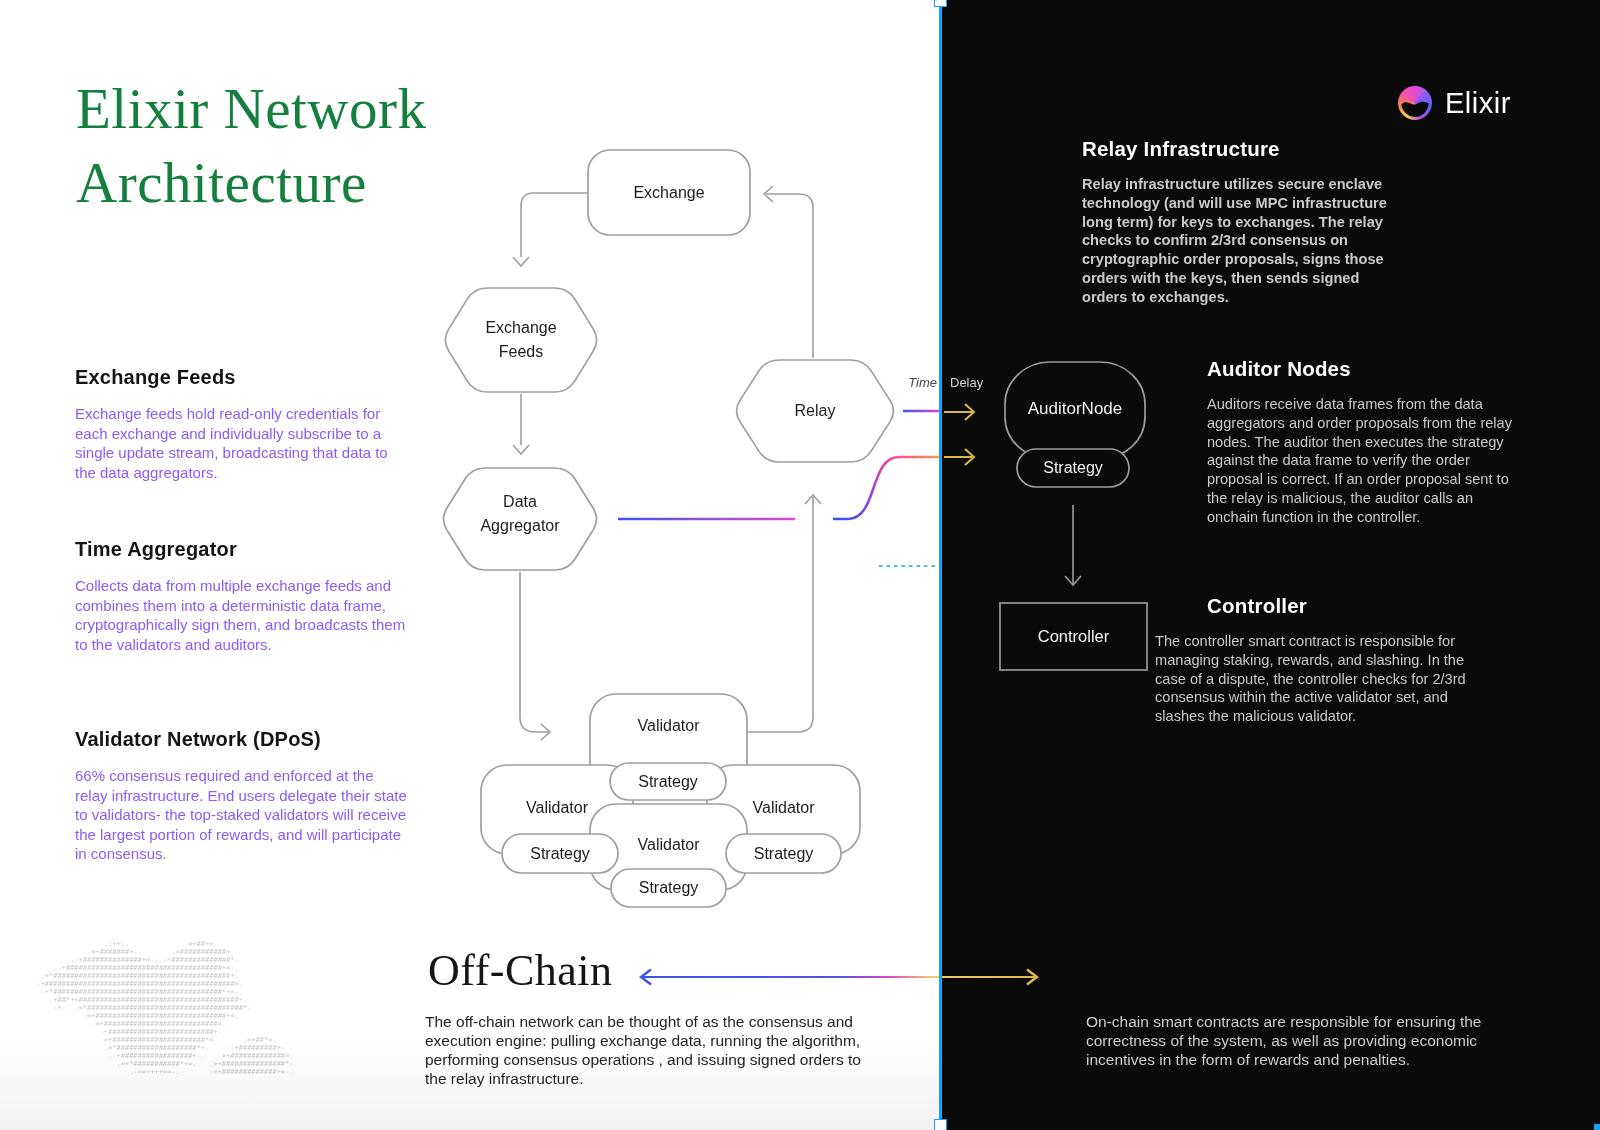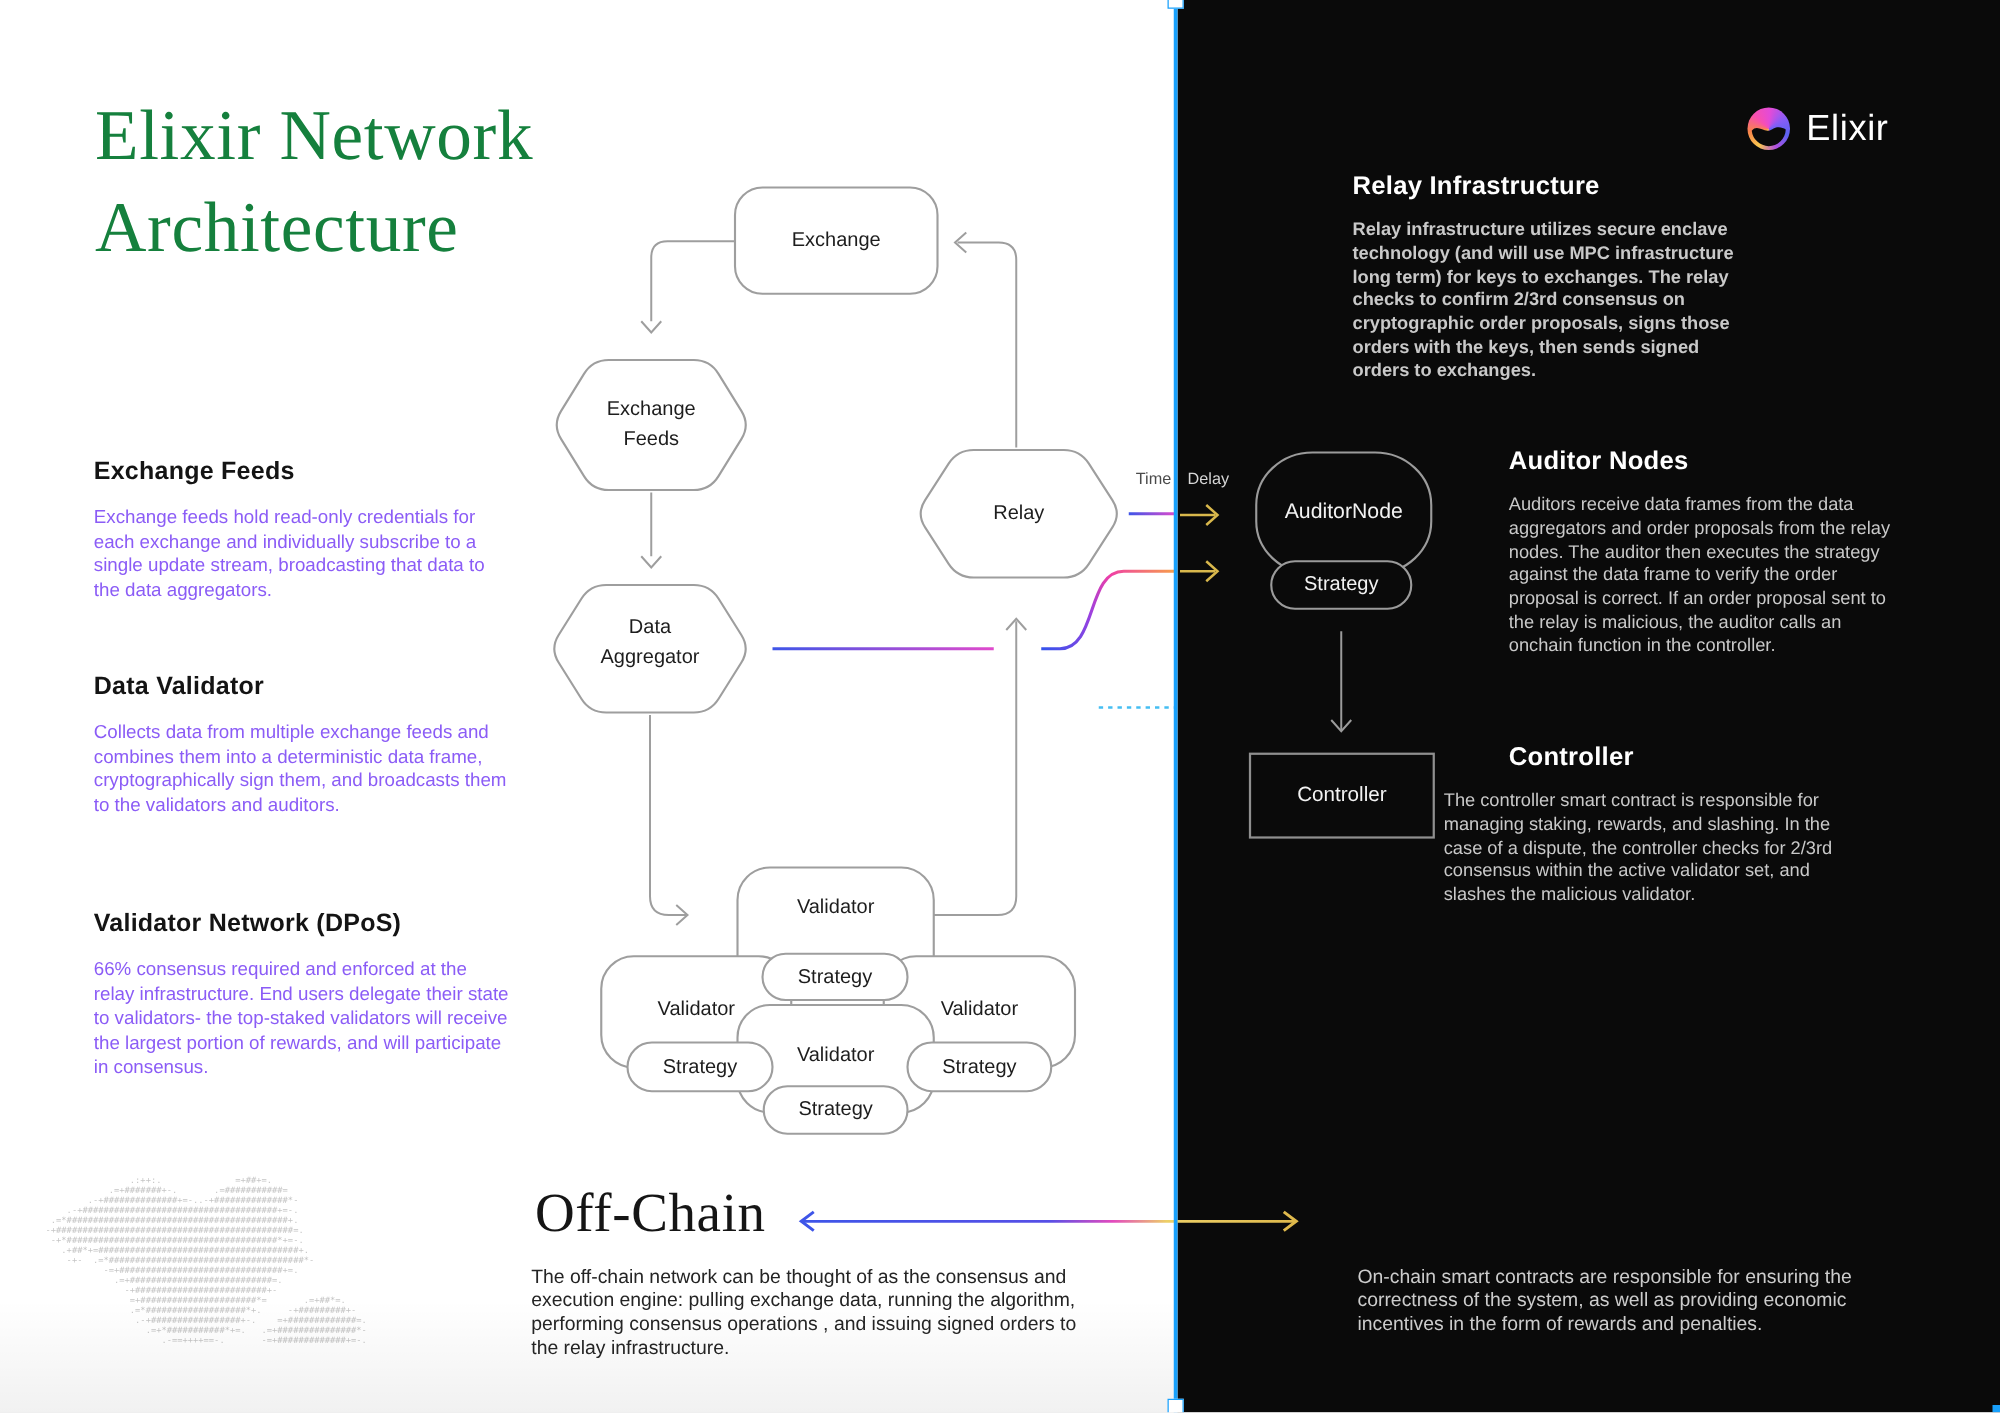--- a/index.html
+++ b/index.html
@@ -144,21 +144,21 @@
   </svg>
 
   <div class="abs txt" id="main-title">
     <div>Elixir Network</div>
     <div>Architecture</div>
   </div>
 
   <div class="abs txt lh" style="left:75px;top:366px;">Exchange Feeds</div>
   <div class="abs txt lb" style="left:75px;top:404px;">Exchange feeds hold read-only credentials for each exchange and individually subscribe to a single update stream, broadcasting that data to the data aggregators.</div>
 
-  <div class="abs txt lh" style="left:75px;top:538px;">Data Validator</div>
+  <div class="abs txt lh" style="left:75px;top:538px;">Time Aggregator</div>
   <div class="abs txt lb" style="left:75px;top:576px;">Collects data from multiple exchange feeds and combines them into a deterministic data frame, cryptographically sign them, and broadcasts them to the validators and auditors.</div>
 
   <div class="abs txt lh" style="left:75px;top:728px;">Validator Network (DPoS)</div>
   <div class="abs txt lb" style="left:75px;top:766px;">66% consensus required and enforced at the relay infrastructure. End users delegate their state to validators- the top-staked validators will receive the largest portion of rewards, and will participate in consensus.</div>
 
   <div class="abs txt dlabel" style="left:588px;top:150px;width:162px;height:85px;">Exchange</div>
   <div class="abs txt dlabel" style="left:442px;top:288px;width:158px;height:104px;flex-direction:column;line-height:24px;">
     <div>Exchange</div>
     <div>Feeds</div>
   </div>
@@ -170,21 +170,21 @@
 
   <div class="abs txt dlabel" style="left:590px;top:706px;width:157px;height:40px;">Validator</div>
   <div class="abs txt dlabel" style="left:610px;top:763px;width:116px;height:37px;">Strategy</div>
   <div class="abs txt dlabel" style="left:481px;top:788px;width:152px;height:40px;">Validator</div>
   <div class="abs txt dlabel" style="left:502px;top:834px;width:116px;height:39px;">Strategy</div>
   <div class="abs txt dlabel" style="left:707px;top:788px;width:153px;height:40px;">Validator</div>
   <div class="abs txt dlabel" style="left:726px;top:834px;width:115px;height:39px;">Strategy</div>
   <div class="abs txt dlabel" style="left:590px;top:825px;width:157px;height:40px;">Validator</div>
   <div class="abs txt dlabel" style="left:611px;top:869px;width:115px;height:38px;">Strategy</div>
 
-  <div class="abs txt small-tag" style="left:893px;top:375px;width:44px;text-align:right;color:#4a4a4a;">Time</div>
+  <div class="abs txt small-tag" style="left:893px;top:375px;width:44px;text-align:right;color:#4a4a4a;font-style:italic;">Time</div>
   <div class="abs txt small-tag" style="left:950px;top:375px;color:#d6d6d6;">Delay</div>
 
   <div class="abs txt dlabel onblack" style="left:1005px;top:362px;width:140px;height:92px;flex-direction:row;line-height:25px;font-size:17px;">
     <div>Auditor</div>
     <div>Node</div>
   </div>
   <div class="abs txt dlabel onblack" style="left:1017px;top:449px;width:112px;height:38px;">Strategy</div>
   <div class="abs txt dlabel onblack" style="left:1000px;top:603px;width:147px;height:67px;font-size:16.5px;">Controller</div>
 
   <div class="abs" id="brand">

